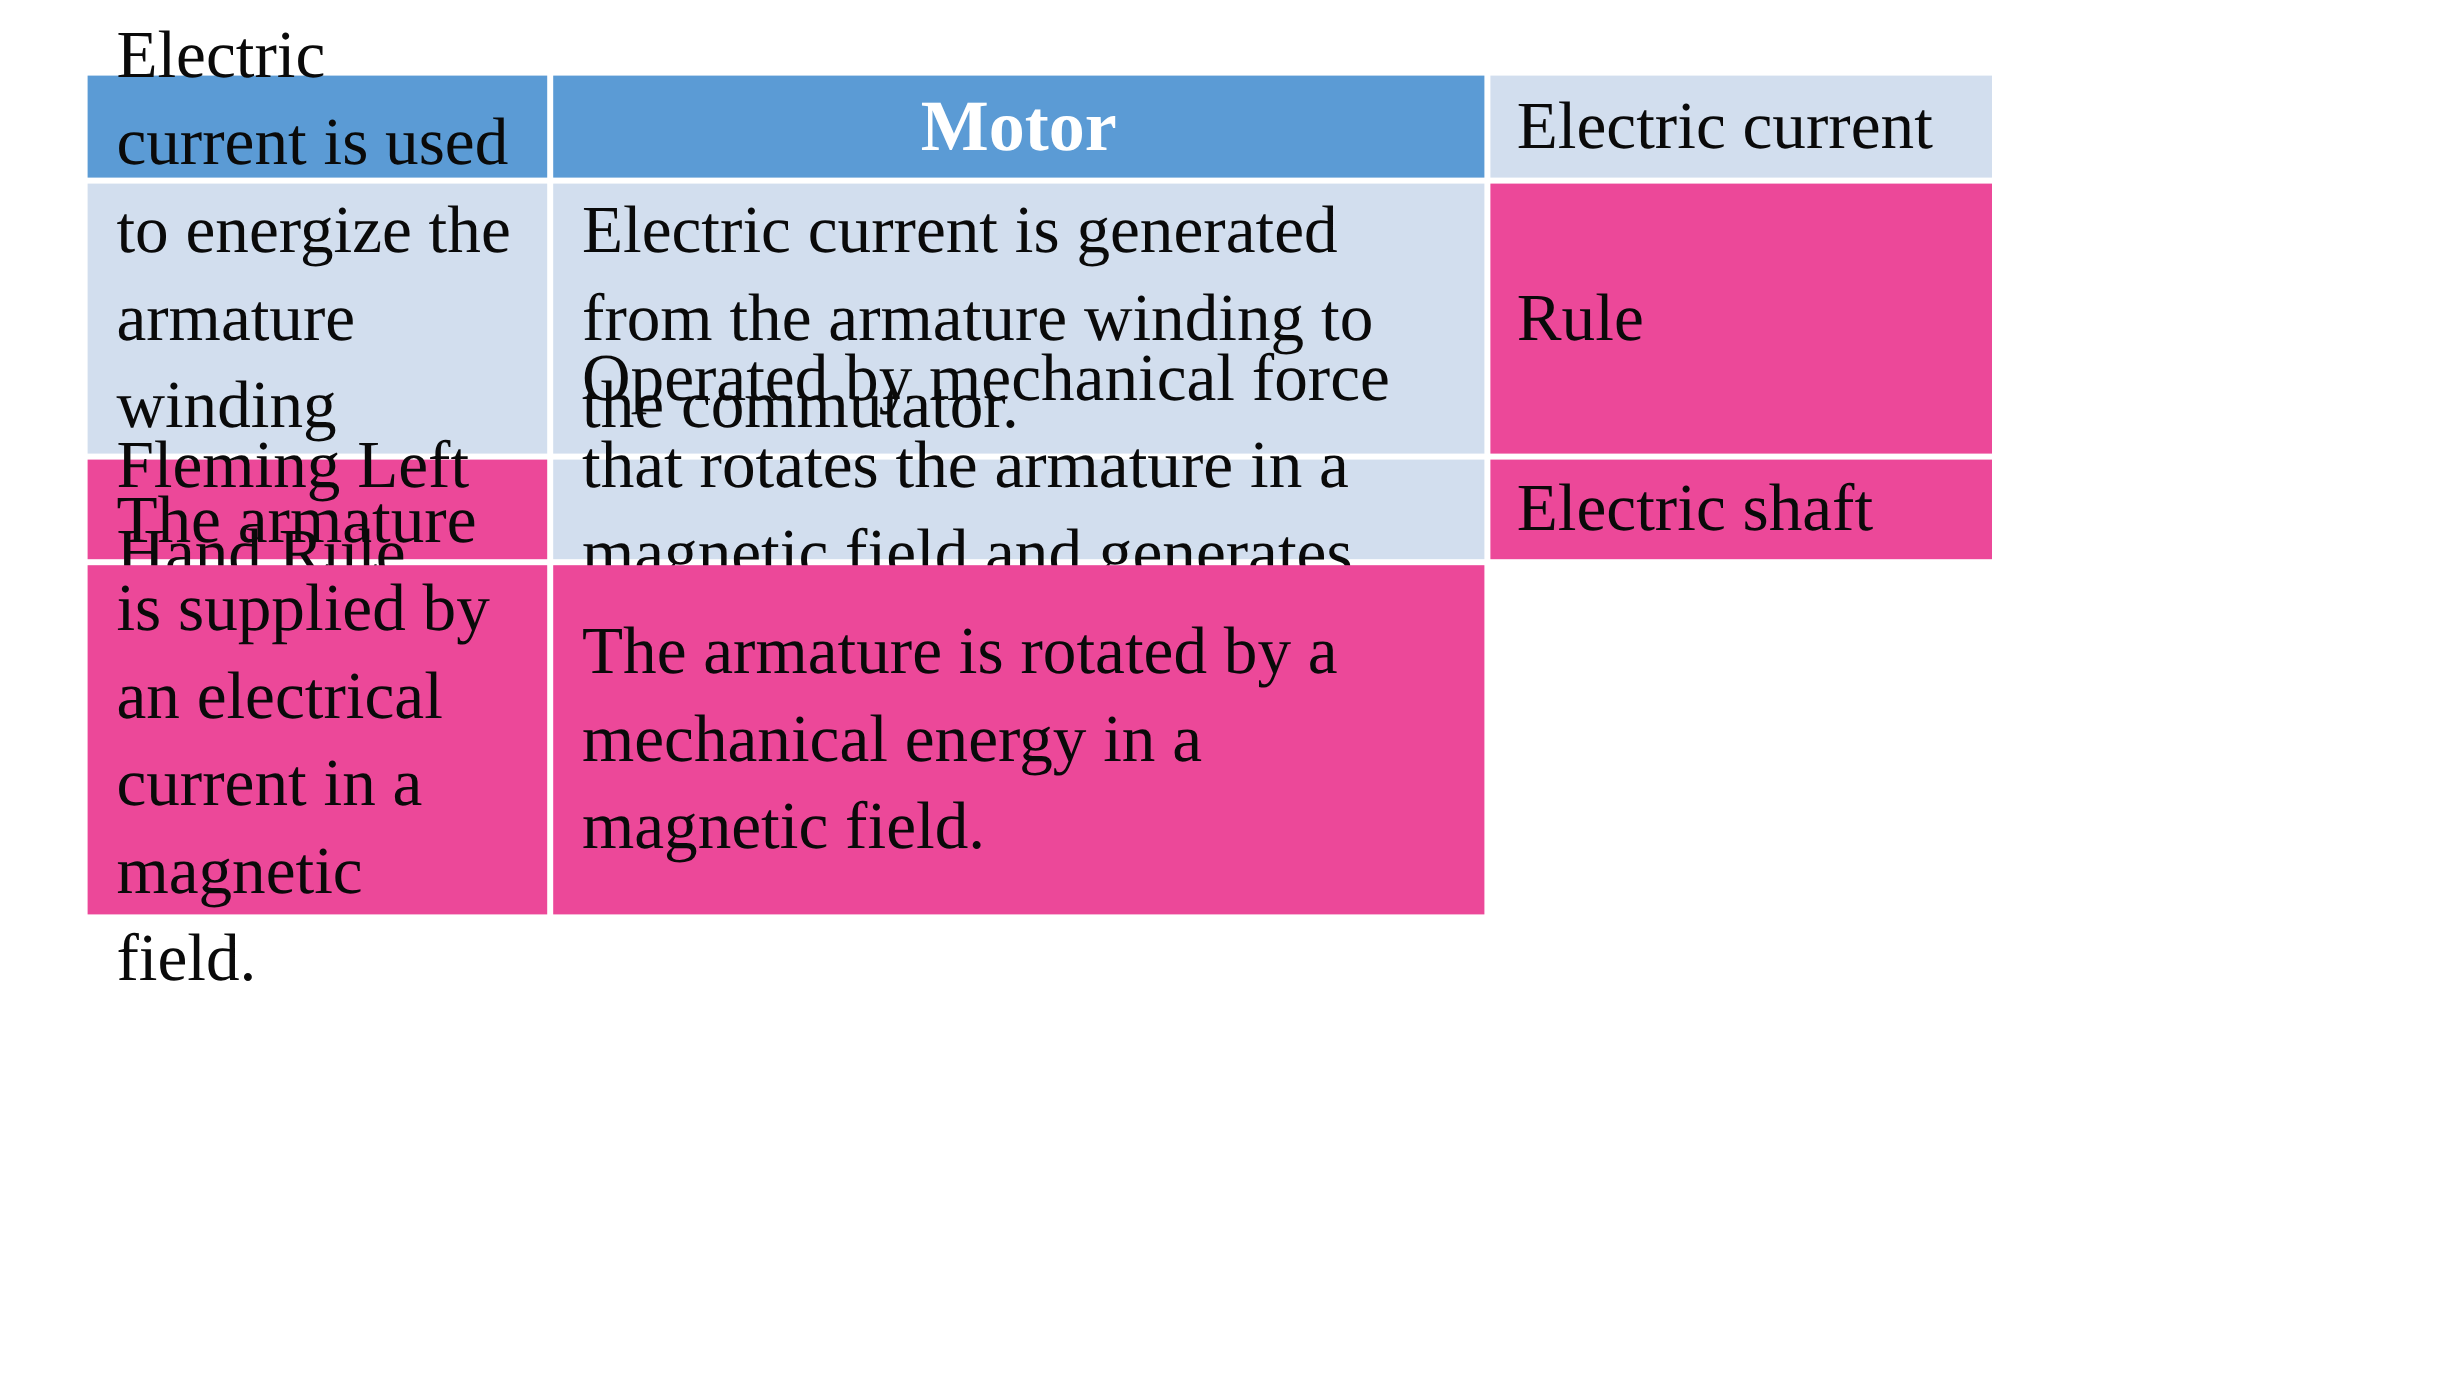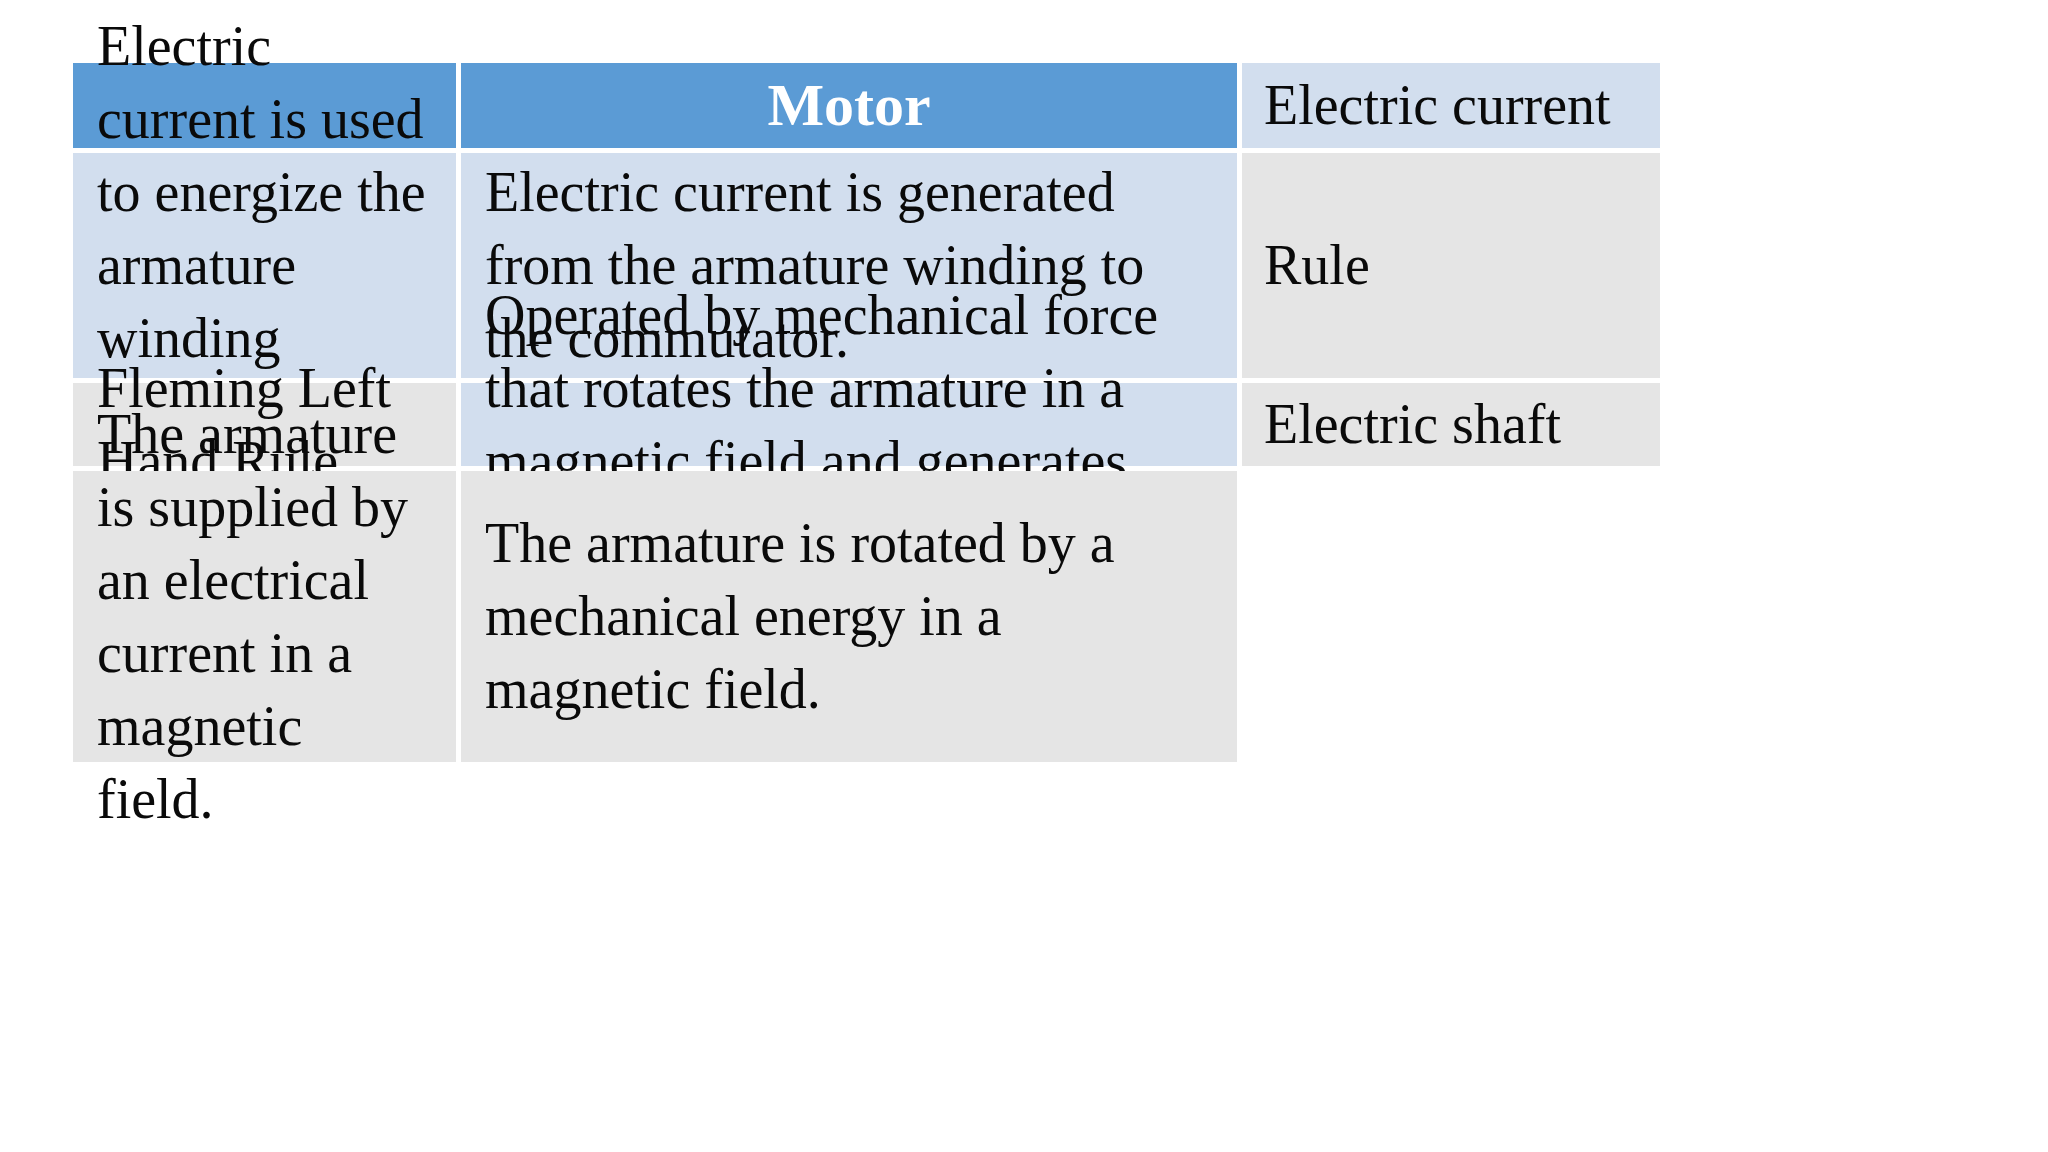--- a/index.html
+++ b/index.html
@@ -41,21 +41,21 @@
   }
   .cell.header {
     background: #5B9BD5;
     color: #ffffff;
     font-weight: bold;
     justify-content: center;
     font-size: 60px;
     padding: 0 10px;
   }
   .cell.band-dark  { background: #D2DEEE; }
-  .cell.band-light { background: #e5e5e5; }
+  .cell.band-light { background: #ec4899; }
   .cell.label { padding-left: 22px; }
 </style>
 </head>
 <body>
 
 <div class="slide">
   <div class="cmp-table">
 
     <div class="cell header"></div>
     <div class="cell header">Motor</div>

